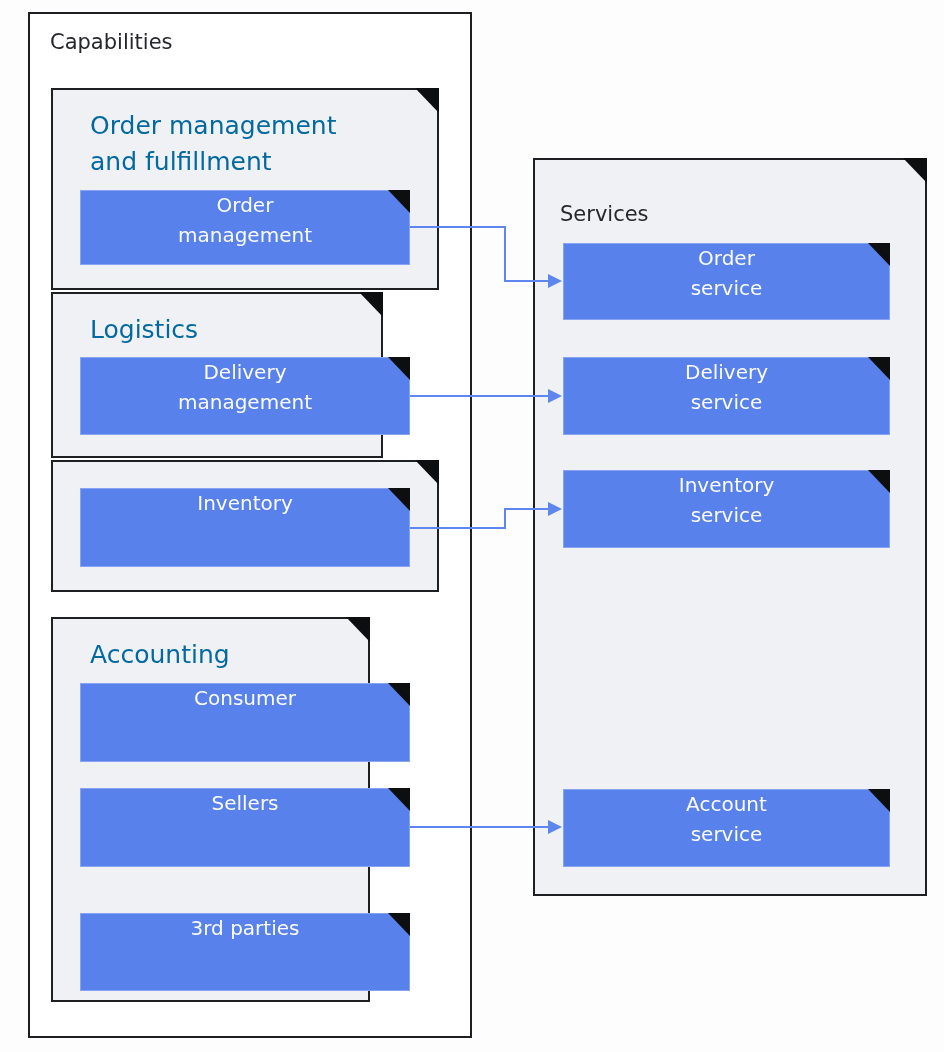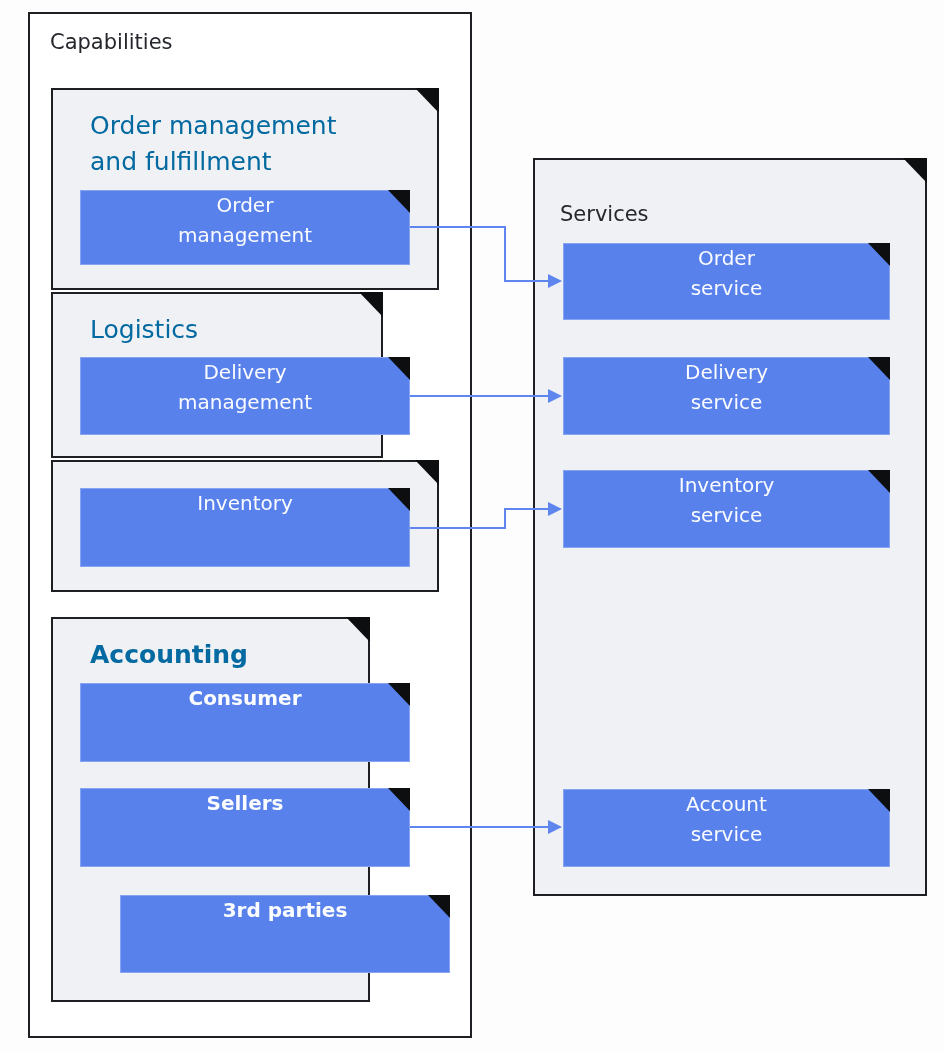--- a/index.html
+++ b/index.html
@@ -88,38 +88,38 @@
     <div class="group" style="left:21px;top:446px;width:388px;height:132px;">
       <span class="dogear"></span>
       <div class="node" style="top:26px;height:79px;">
         <span class="dogear"></span>
         <div class="node-text">
           <span class="ln">Inventory</span>
         </div>
       </div>
     </div>
 
-    <div class="group" style="left:21px;top:603px;width:319px;height:385px;font-weight:bold;">
+    <div class="group" style="left:21px;top:603px;width:319px;height:385px;">
       <span class="dogear"></span>
       <div class="group-label">
         <span class="ln">Accounting</span>
       </div>
       <div class="node" style="top:169px;height:79px;">
         <span class="dogear"></span>
         <div class="node-text">
           <span class="ln">Sellers</span>
         </div>
       </div>
       <div class="node" style="top:64px;height:79px;">
         <span class="dogear"></span>
         <div class="node-text">
           <span class="ln">Consumer</span>
         </div>
       </div>
-      <div class="node" style="top:276px;height:78px;margin-left:40px;">
+      <div class="node" style="top:294px;height:78px;">
         <span class="dogear"></span>
         <div class="node-text">
           <span class="ln">3rd parties</span>
         </div>
       </div>
     </div>
   </section>
 
   <section class="container gray svc" style="left:533px;top:158px;width:394px;height:738px;">
     <span class="dogear"></span>

